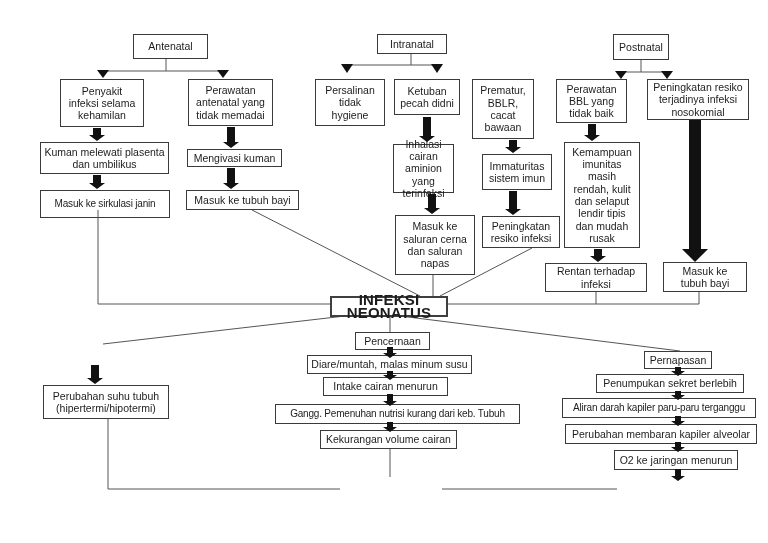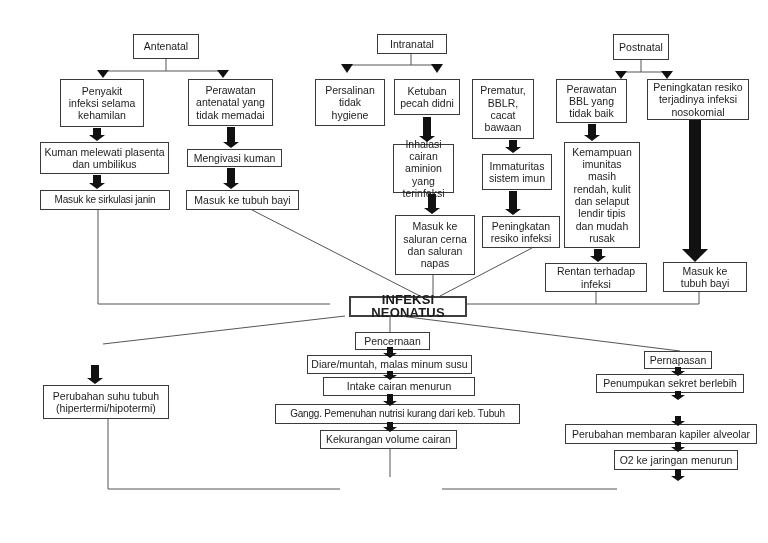--- a/index.html
+++ b/index.html
@@ -23,25 +23,24 @@
     text-align:center;
     font-size:10.5px;
     line-height:12.3px;
     white-space:pre-line;
     z-index:1;
     padding:0 1px;
   }
   .node.tight{font-size:10px;letter-spacing:-0.2px;}
   .node.center-box{
     font-weight:bold;
-    font-size:13px;
+    font-size:15px;
     letter-spacing:0.2px;
     border:2px solid #3f3f3f;
     z-index:3;
-    margin-left:19px;
   }
   .thin{stroke:#555;stroke-width:1;fill:none;}
   .head{fill:#111;stroke:none;}
   .blockarrow{fill:#111;stroke:none;}
 </style>
 </head>
 <body>
 
 <div id="stage">
 
@@ -91,34 +90,34 @@
       <polygon class="blockarrow" points="387,422 393,422 393,427 397,427 390,432 383,427 387,427"></polygon>
       <polygon class="blockarrow" points="675,367 681,367 681,371 685,371 678,376 671,371 675,371"></polygon>
       <polygon class="blockarrow" points="675,391 681,391 681,395 685,395 678,400 671,395 675,395"></polygon>
       <polygon class="blockarrow" points="675,416 681,416 681,421 685,421 678,426 671,421 675,421"></polygon>
       <polygon class="blockarrow" points="675,442 681,442 681,447 685,447 678,452 671,447 675,447"></polygon>
       <polygon class="blockarrow" points="675,469 681,469 681,476 685,476 678,481 671,476 675,476"></polygon>
       <polygon class="blockarrow" points="689,120 701,120 701,249 708,249 695,262 682,249 689,249"></polygon>
     </g>
   </svg>
 
-  <div class="node" style="left:133px;top:34px;width:66px;height:25px">Antenatal</div>
+  <div class="node" style="left:133px;top:34px;width:75px;height:25px">Antenatal</div>
   <div class="node" style="left:377px;top:34px;width:70px;height:20px">Intranatal</div>
   <div class="node" style="left:613px;top:34px;width:56px;height:26px">Postnatal</div>
 
   <div class="node" style="left:60px;top:79px;width:84px;height:48px">Penyakit
 infeksi selama
 kehamilan</div>
   <div class="node" style="left:188px;top:79px;width:85px;height:47px">Perawatan
 antenatal yang
 tidak memadai</div>
   <div class="node" style="left:40px;top:142px;width:129px;height:32px">Kuman melewati plasenta
 dan umbilikus</div>
   <div class="node" style="left:187px;top:149px;width:95px;height:18px">Mengivasi kuman</div>
-  <div class="node tight" style="left:40px;top:190px;width:130px;height:20px">Masuk ke sirkulasi janin</div>
+  <div class="node tight" style="left:40px;top:190px;width:130px;height:28px">Masuk ke sirkulasi janin</div>
   <div class="node" style="left:186px;top:190px;width:113px;height:20px">Masuk ke tubuh bayi</div>
 
   <div class="node" style="left:315px;top:79px;width:70px;height:47px">Persalinan
 tidak
 hygiene</div>
   <div class="node" style="left:394px;top:79px;width:66px;height:36px">Ketuban
 pecah didni</div>
   <div class="node" style="left:393px;top:144px;width:61px;height:49px">Inhalasi cairan
 aminion yang
 terinfeksi</div>
@@ -154,22 +153,23 @@
   <div class="node" style="left:663px;top:262px;width:84px;height:30px">Masuk ke
 tubuh bayi</div>
 
   <div class="node center-box" style="left:330px;top:296px;width:118px;height:21px">INFEKSI NEONATUS</div>
 
   <div class="node" style="left:43px;top:385px;width:126px;height:34px">Perubahan suhu tubuh
 (hipertermi/hipotermi)</div>
 
   <div class="node" style="left:355px;top:332px;width:75px;height:18px">Pencernaan</div>
   <div class="node" style="left:307px;top:355px;width:165px;height:19px">Diare/muntah, malas minum susu</div>
-  <div class="node" style="left:323px;top:377px;width:152px;height:19px">Intake cairan menurun</div>
+  <div class="node" style="left:323px;top:377px;width:125px;height:19px">Intake cairan menurun</div>
   <div class="node tight" style="left:275px;top:404px;width:245px;height:20px">Gangg. Pemenuhan nutrisi kurang dari keb. Tubuh</div>
   <div class="node" style="left:320px;top:430px;width:137px;height:19px">Kekurangan volume cairan</div>
 
   <div class="node" style="left:644px;top:351px;width:68px;height:18px">Pernapasan</div>
   <div class="node" style="left:596px;top:374px;width:148px;height:19px">Penumpukan sekret berlebih</div>
+  <div class="node tight" style="left:562px;top:398px;width:194px;height:20px">Aliran darah kapiler paru-paru terganggu</div>
   <div class="node" style="left:565px;top:424px;width:192px;height:20px">Perubahan membaran kapiler alveolar</div>
   <div class="node" style="left:614px;top:450px;width:124px;height:20px">O2 ke jaringan menurun</div>
 
 </div>
 
 </body></html>

